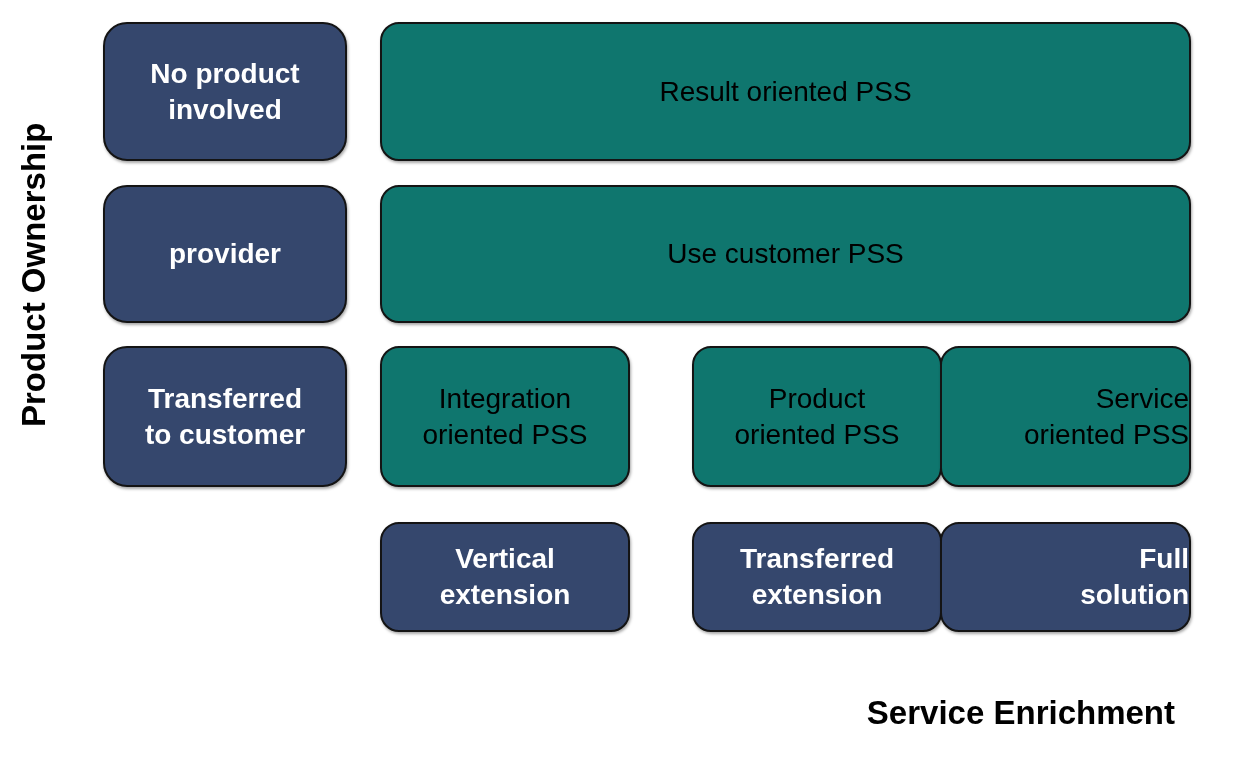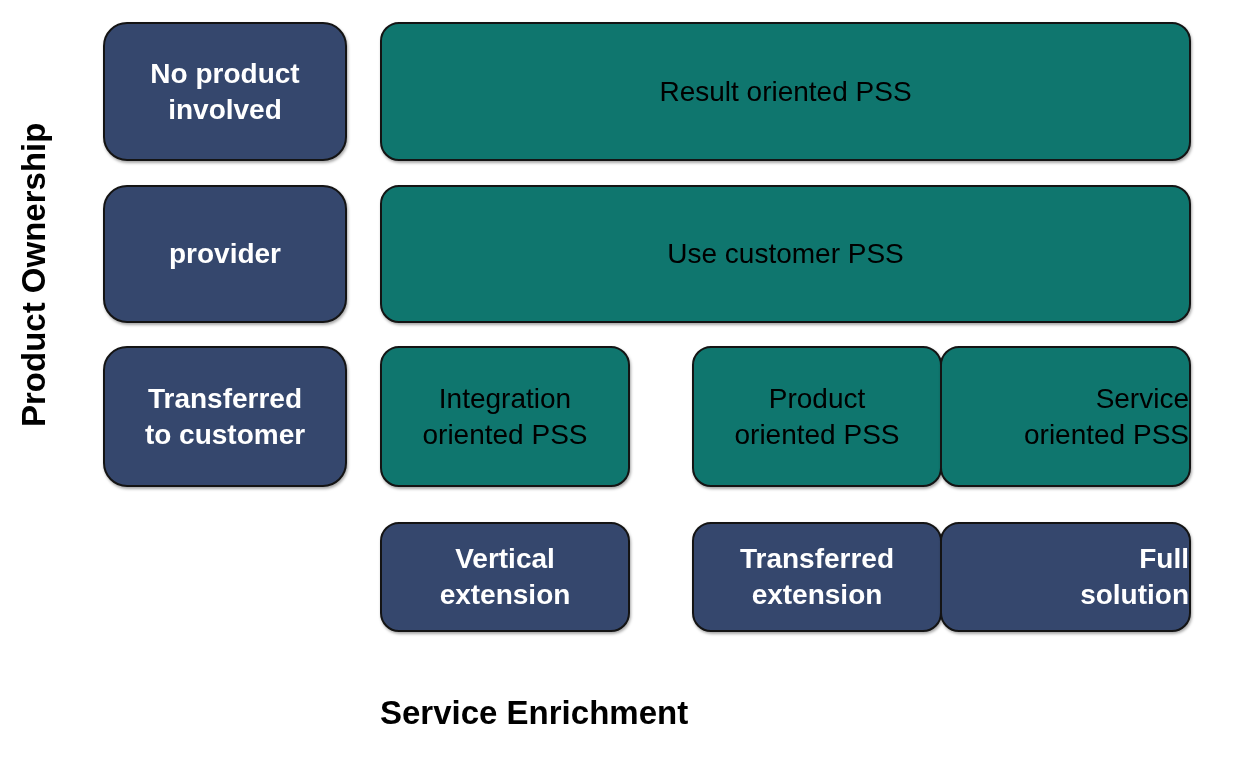--- a/index.html
+++ b/index.html
@@ -65,24 +65,24 @@
     justify-content: center;
     writing-mode: vertical-rl;
     transform: rotate(180deg);
     font-weight: bold;
     font-size: 33px;
     color: #000000;
     white-space: nowrap;
   }
   .axis-x {
     position: absolute;
-    left: 380px;
+    left: 364px;
     top: 694px;
     width: 811px;
-    text-align: left;
+    text-align: right;
     font-weight: bold;
     font-size: 33px;
     color: #000000;
   }
 </style>
 </head>
 <body>
 
 <div class="canvas">
 

